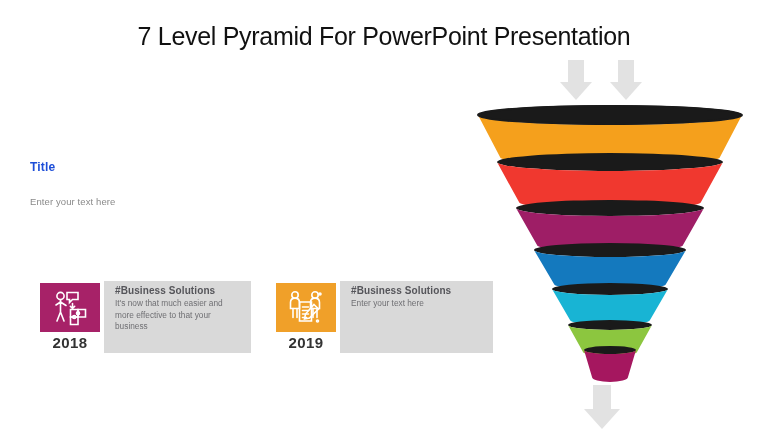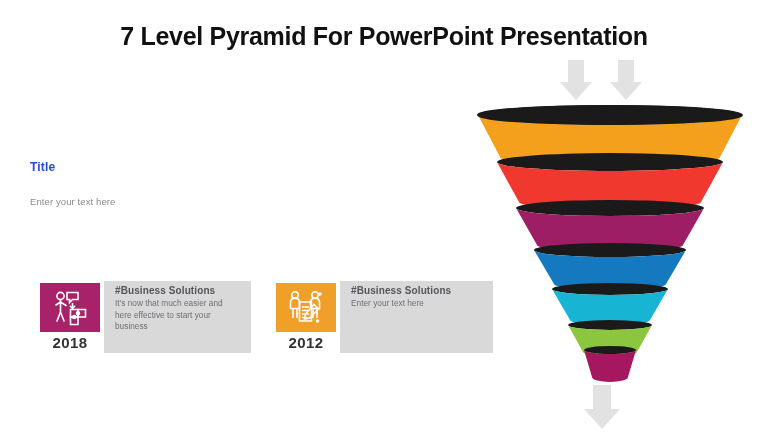--- a/index.html
+++ b/index.html
@@ -6,21 +6,21 @@
   body{
     width:768px;height:432px;background:#ffffff;overflow:hidden;
     font-family:"Liberation Sans","DejaVu Sans",sans-serif;
     position:relative;
   }
   .slide{position:absolute;inset:0;background:#ffffff;}
 
   
   .slide-title{
     position:absolute;left:0;top:22px;width:768px;text-align:center;
-    font-size:25px;font-weight:bold;color:#111111;letter-spacing:-0.3px;
+    font-size:25px;font-weight:normal;color:#111111;letter-spacing:-0.3px;
     white-space:nowrap;
   }
 
   
   .left-block{position:absolute;left:30px;top:160px;width:220px;}
   .left-title{
     font-size:12px;font-weight:bold;color:#1d4ed8;margin:0 0 22px 0;
     letter-spacing:0.2px;
   }
   .left-body{font-size:9.5px;color:#8a8a8a;margin:0;letter-spacing:0.1px;}
@@ -83,42 +83,42 @@
           <path d="M28 19.5 h7.5 v7.5 H28 z"></path>
           <path d="M20.5 27 h7.5 v7.5 h-7.5 z"></path>
           <circle cx="28" cy="23.2" r="1.5"></circle>
           <circle cx="24.2" cy="27" r="1.5"></circle>
         </svg>
       </div>
       <div class="tile-year">2018</div>
     </div>
     <div class="card-panel" style="background: rgb(217, 217, 217);">
       <p class="panel-head">#Business Solutions</p>
-      <p class="panel-body">It's now that much easier and here effective to start your business</p>
+      <p class="panel-body">It's now that much easier and more effective to that your business</p>
     </div>
   </div>
 
   <div class="card card-2">
     <div class="card-tile">
       <div class="tile-icon orange" style="background: rgb(240, 160, 41);">
         <svg width="40" height="36" viewBox="0 0 40 36" fill="none" stroke="#ffffff" stroke-width="1.6">
           <circle cx="9" cy="5" r="3.2"></circle>
           <path d="M4.5 12.5 c0-3 2-4.4 4.5-4.4 s4.5 1.4 4.5 4.4 v6 h-9 z"></path>
           <path d="M7 18.5 v9 M11 18.5 v9" stroke-linecap="round"></path>
           <circle cx="29" cy="5" r="3.2"></circle>
           <path d="M24.5 12.5 c0-3 2-4.4 4.5-4.4 s4.5 1.4 4.5 4.4 v6 h-9 z"></path>
           <path d="M27 18.5 v9 M31 18.5 v9" stroke-linecap="round"></path>
           <path d="M13.5 12 h12 v19 h-12 z"></path>
           <path d="M16.5 17 h6 M16.5 20.5 h6 M16.5 24 h6 M16.5 27.5 h4" stroke-linecap="round"></path>
           <path d="M28 14.5 l4.5 4.5 -9 9 -5 1 1 -5 z"></path>
           <circle cx="34" cy="4" r="1"></circle>
           <circle cx="31.5" cy="31" r="1"></circle>
         </svg>
       </div>
-      <div class="tile-year">2012</div>
+      <div class="tile-year">2019</div>
     </div>
     <div class="card-panel" style="background: rgb(217, 217, 217);">
       <p class="panel-head">#Business Solutions</p>
       <p class="panel-body">Enter your text here</p>
     </div>
   </div>
 
   <div class="funnel">
     <svg width="300" height="372" viewBox="0 0 300 372">
 

